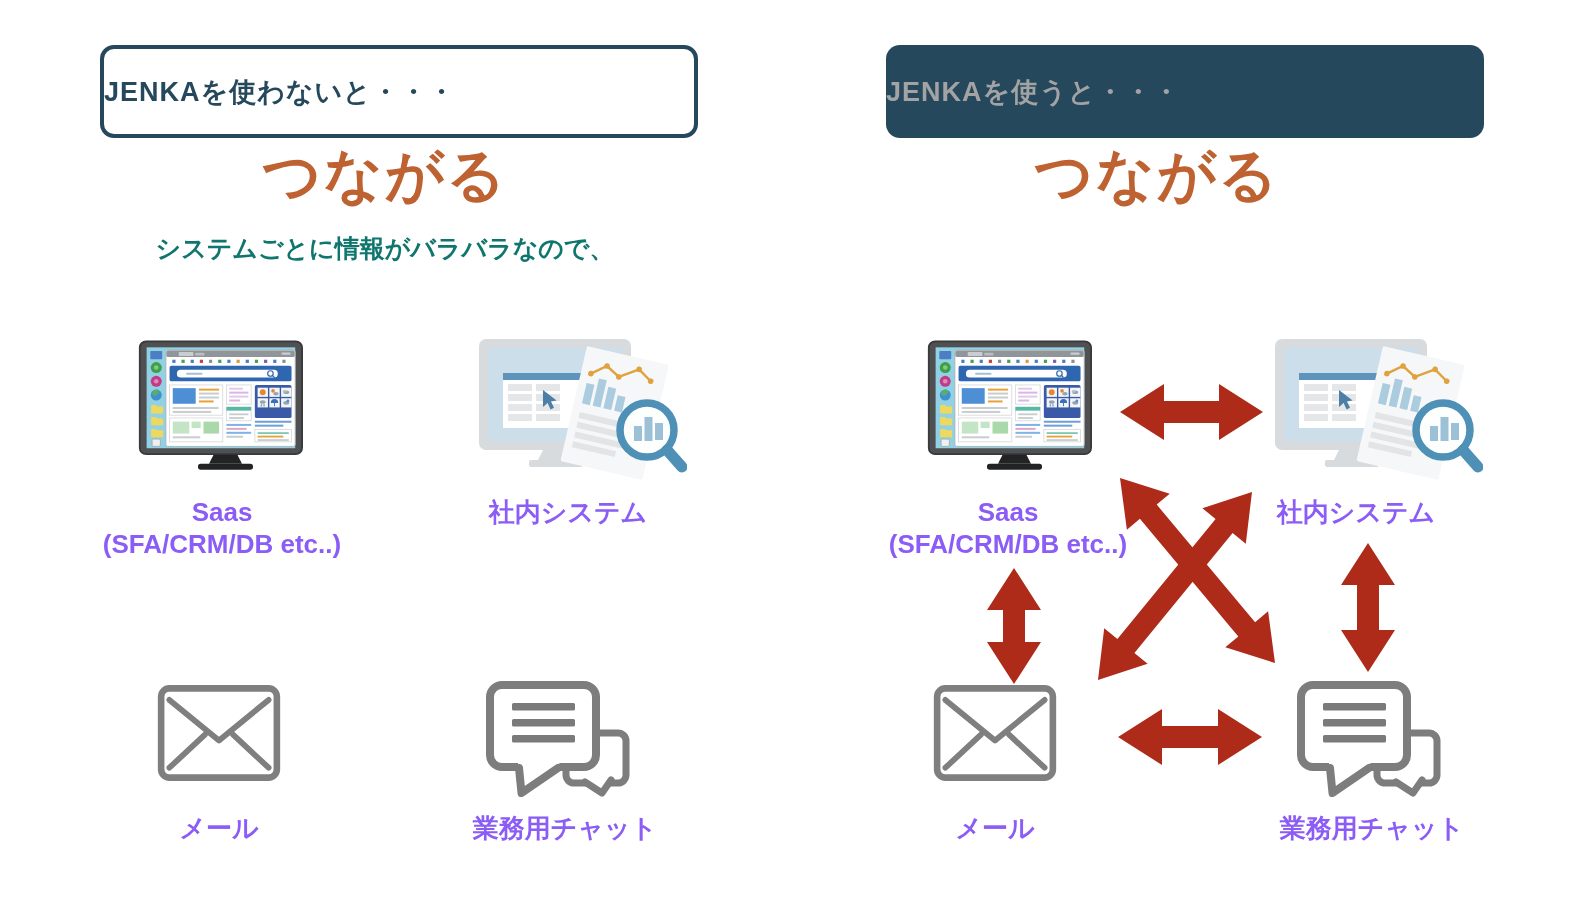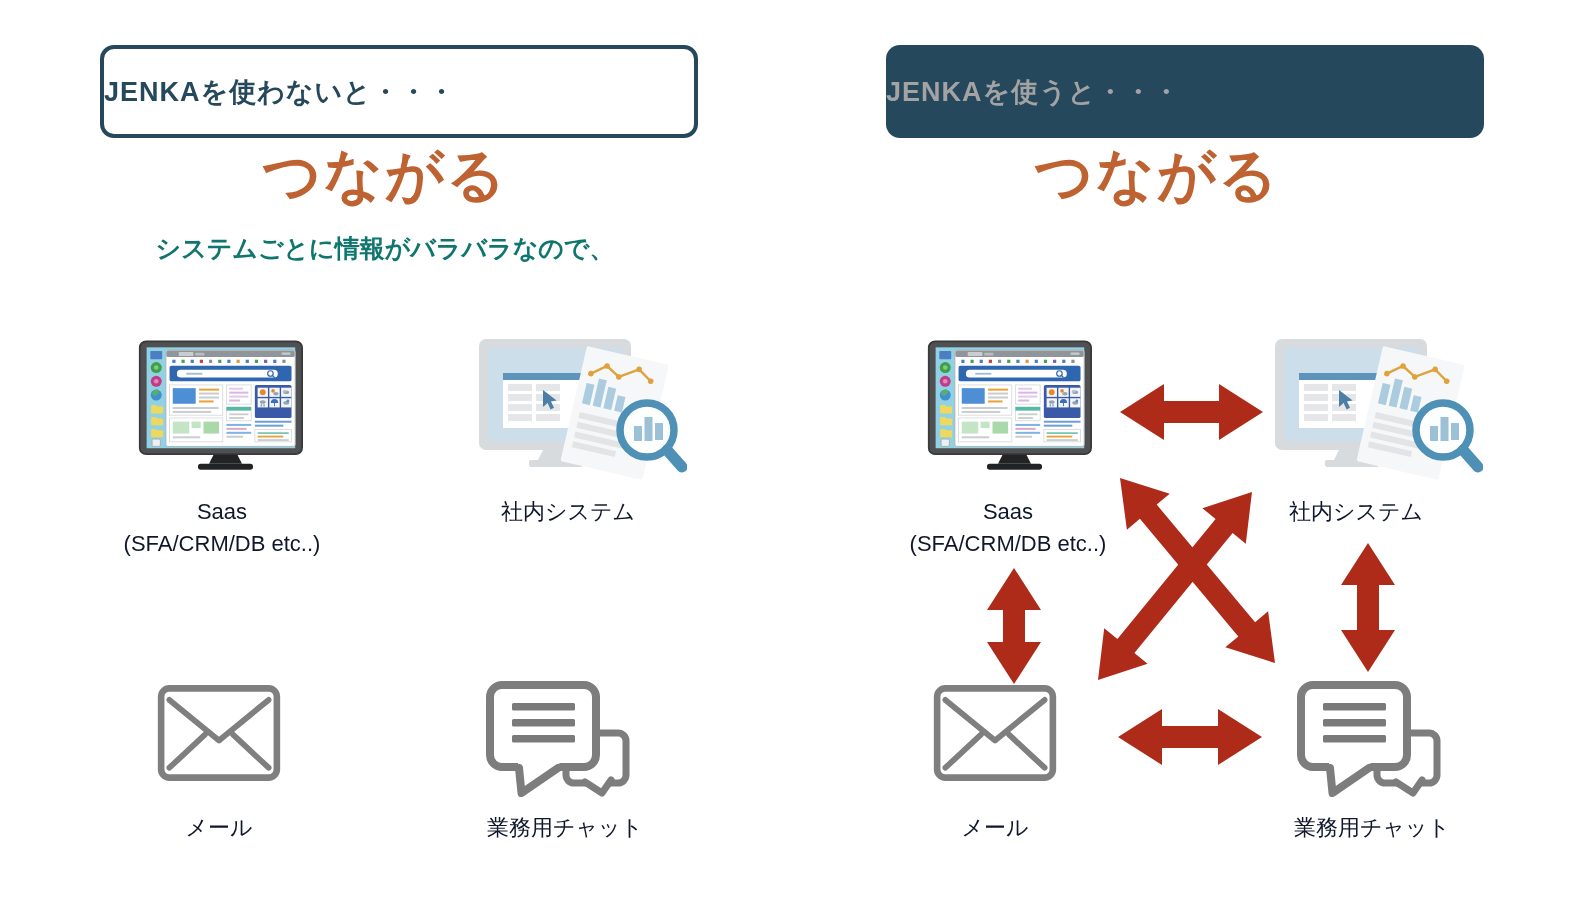--- a/index.html
+++ b/index.html
@@ -26,22 +26,22 @@
   .headline.rgt{left:847px;}
   
   .desc{
     position:absolute;top:231px;width:620px;margin:0;text-align:center;
     font-size:25px;line-height:34px;font-weight:600;color:#0f766e;
   }
   .desc.lft{left:75px;}
   .desc.rgt{left:845px;}
   
   .item-label{
-    position:absolute;text-align:center;font-size:22px;line-height:32px;
-    font-weight:400;color:#0f172a;
+    position:absolute;text-align:center;font-size:26px;line-height:32px;
+    font-weight:700;color:#8b5cf6;
   }
   .arrow{fill:var(--arrow-red,#AE2A19);}
   .hidden-defs{position:absolute;width:0;height:0;overflow:hidden;}
 </style>
 </head>
 <body>
 
 <svg class="hidden-defs" aria-hidden="true">
   <defs>
 

